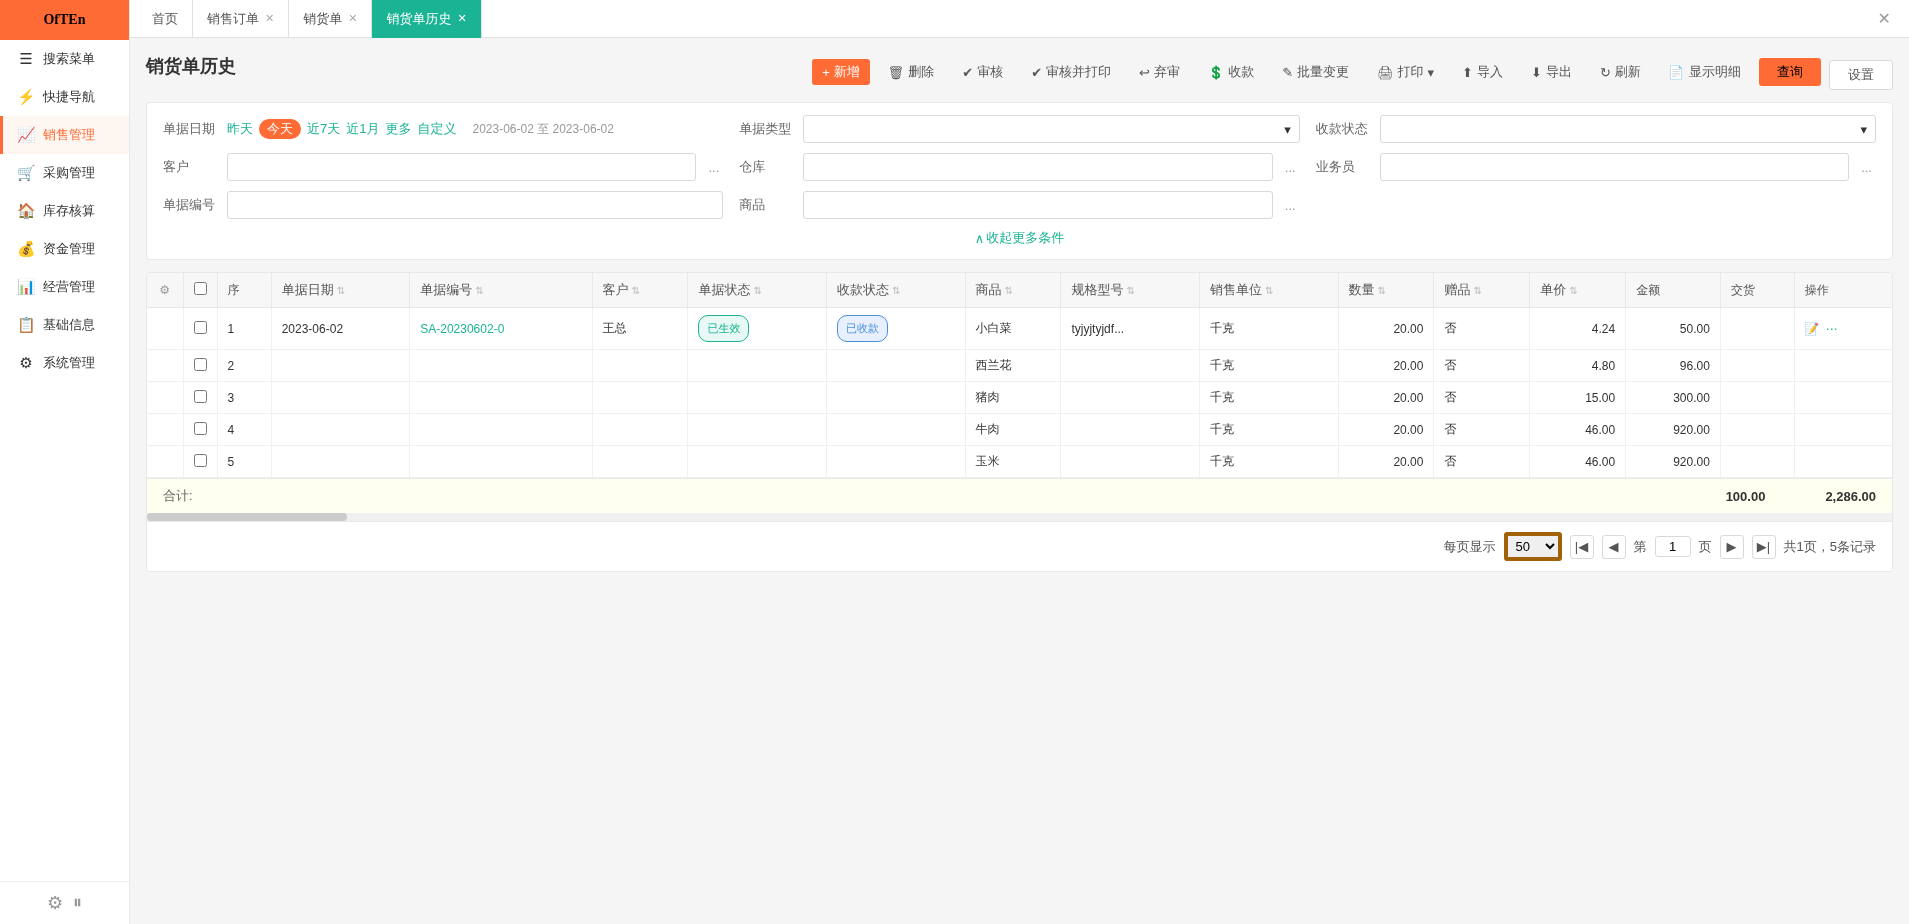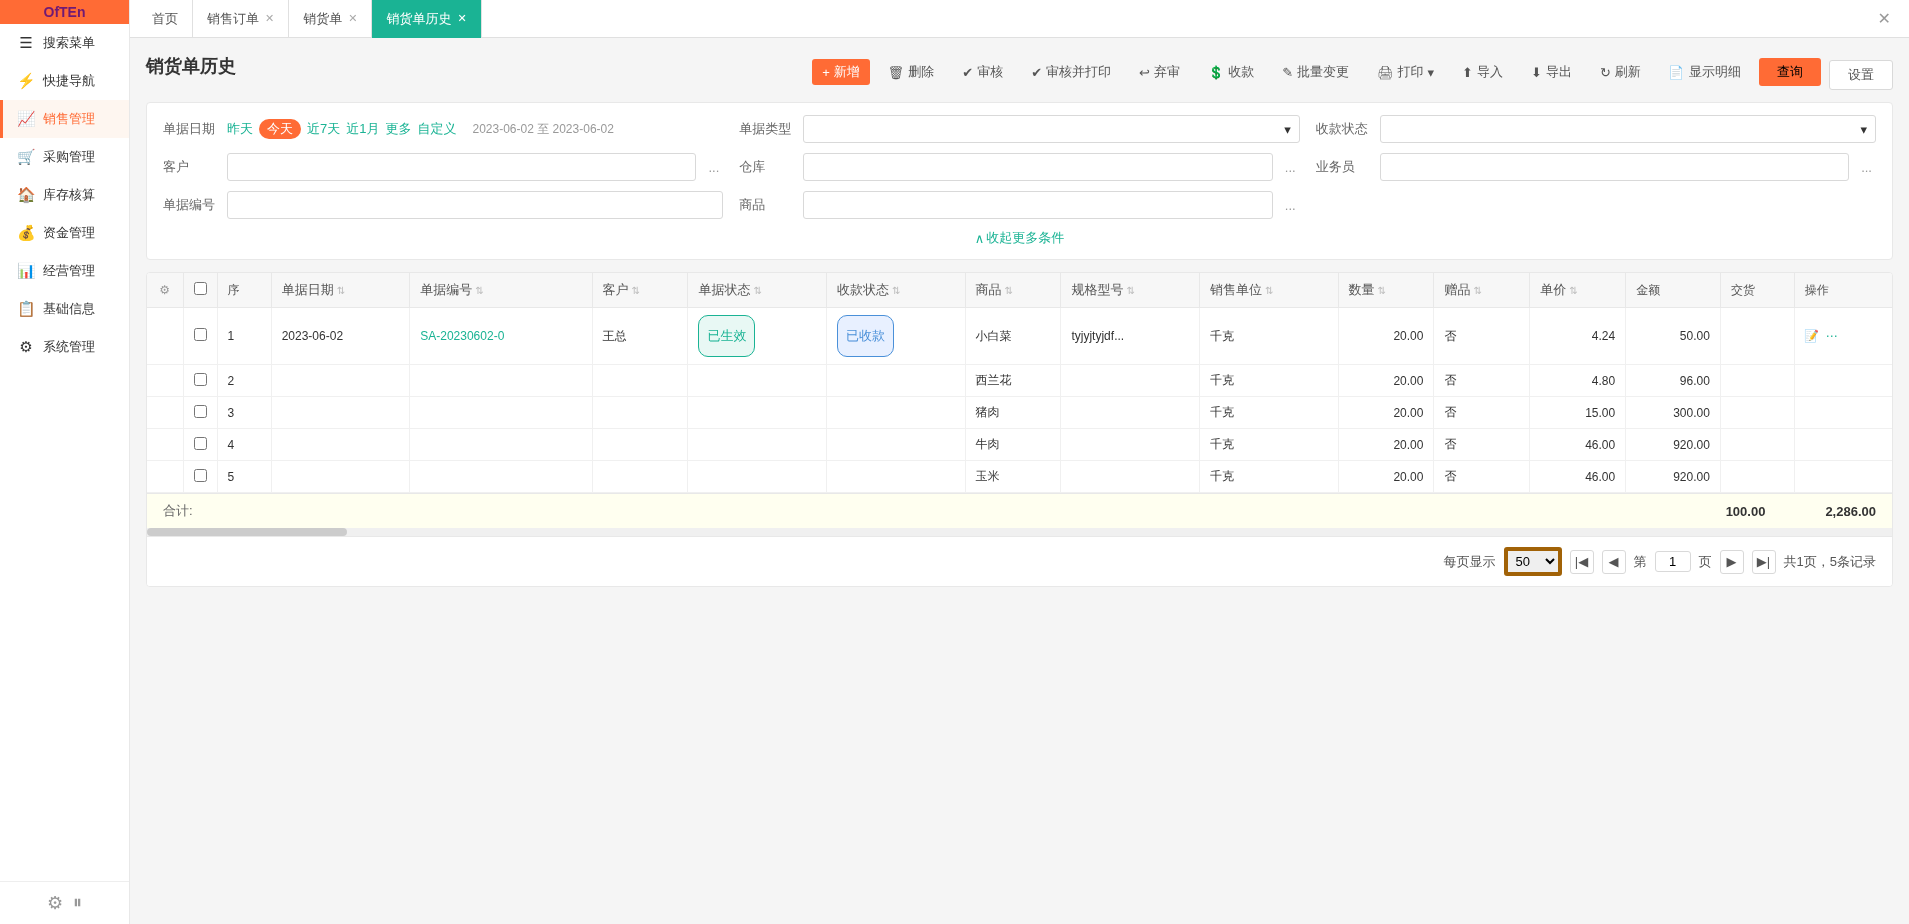--- a/index.html
+++ b/index.html
@@ -8,28 +8,29 @@
     
     .sidebar {
       width: 130px;
       background: #fff;
       border-right: 1px solid #e8e8e8;
       display: flex;
       flex-direction: column;
       flex-shrink: 0;
     }
     .sidebar-logo {
-      height: 24px;
+      height: 40px;
       background: #ff6b35;
       display: flex;
       align-items: center;
       justify-content: center;
-      color: #701a75;
+      color: #000000;
       font-weight: bold;
       font-size: 14px;
+      font-family: Liberation Serif, serif;
     }
     .sidebar-item {
       display: flex;
       align-items: center;
       padding: 10px 14px;
       cursor: pointer;
       color: #333;
       gap: 8px;
       border-left: 3px solid transparent;
     }
@@ -265,23 +266,23 @@
     }
     td:last-child { border-right: none; }
     .th-sort { display: flex; align-items: center; gap: 3px; cursor: pointer; }
     .sort-icon { color: #bbb; font-size: 10px; }
     .gear-col { width: 36px; text-align: center; cursor: pointer; color: #999; }
     .checkbox-col { width: 28px; text-align: center; }
 
     
     .badge {
       display: inline-block;
-      padding: 11px 8px;
+      padding: 5px 8px;
       border-radius: 10px;
-      font-size: 13px;
+      font-size: 11px;
     }
     .badge-green { background: #e8f8f4; color: #1ab394; border: 1px solid #1ab394; }
     .badge-blue { background: #e8f0ff; color: #4a90d9; border: 1px solid #4a90d9; }
 
     
     .table-footer {
       display: flex;
       align-items: center;
       justify-content: space-between;
       padding: 8px 16px;

